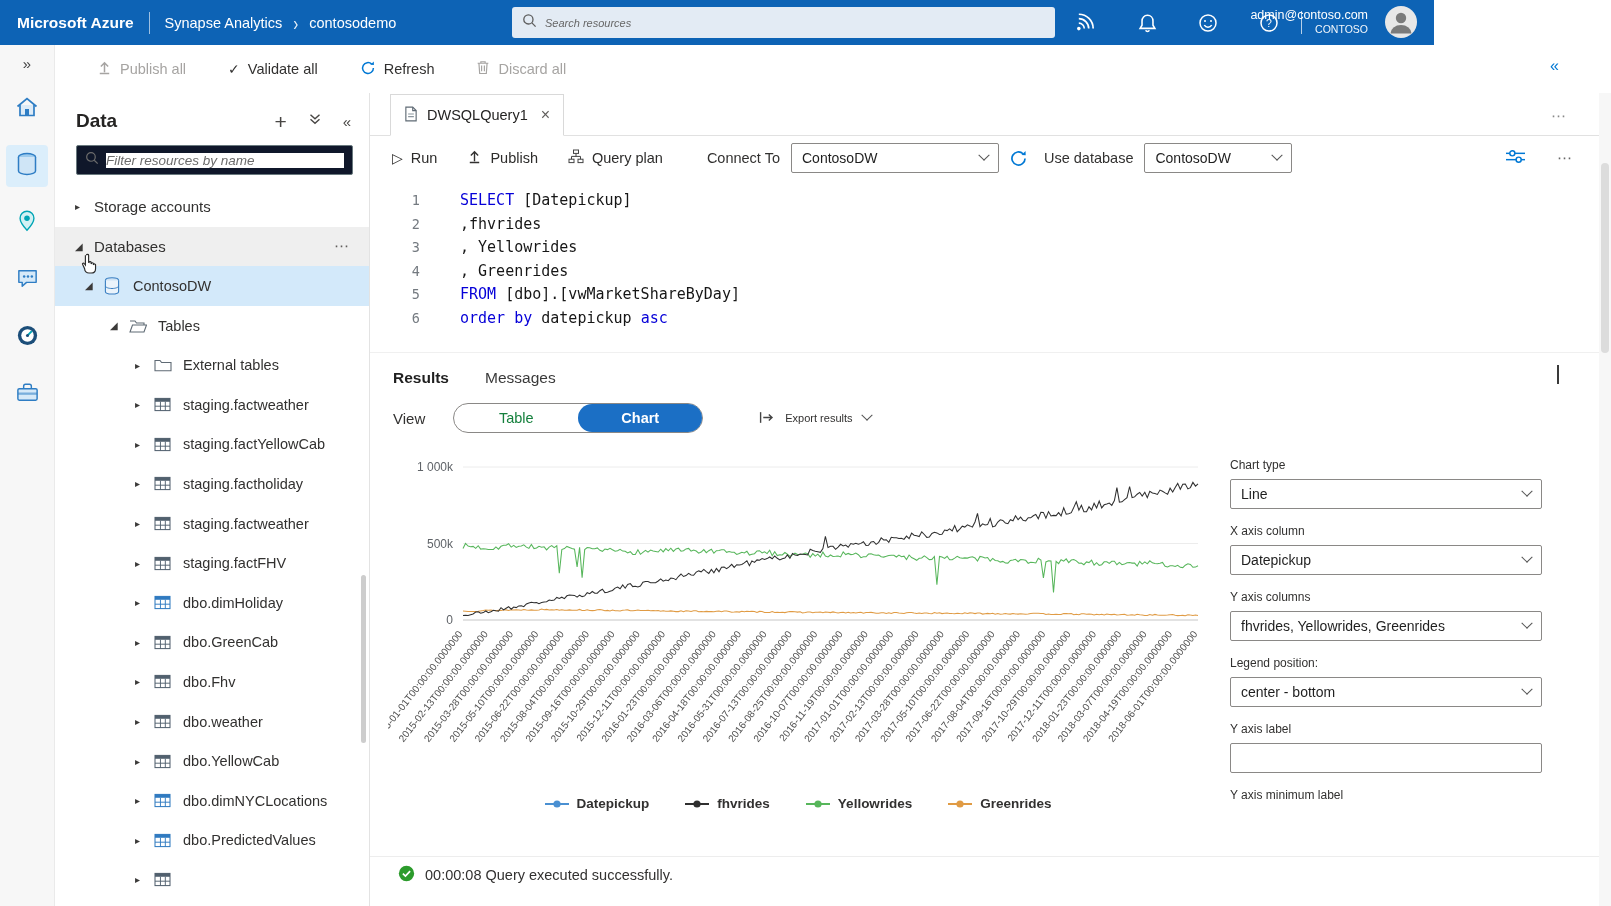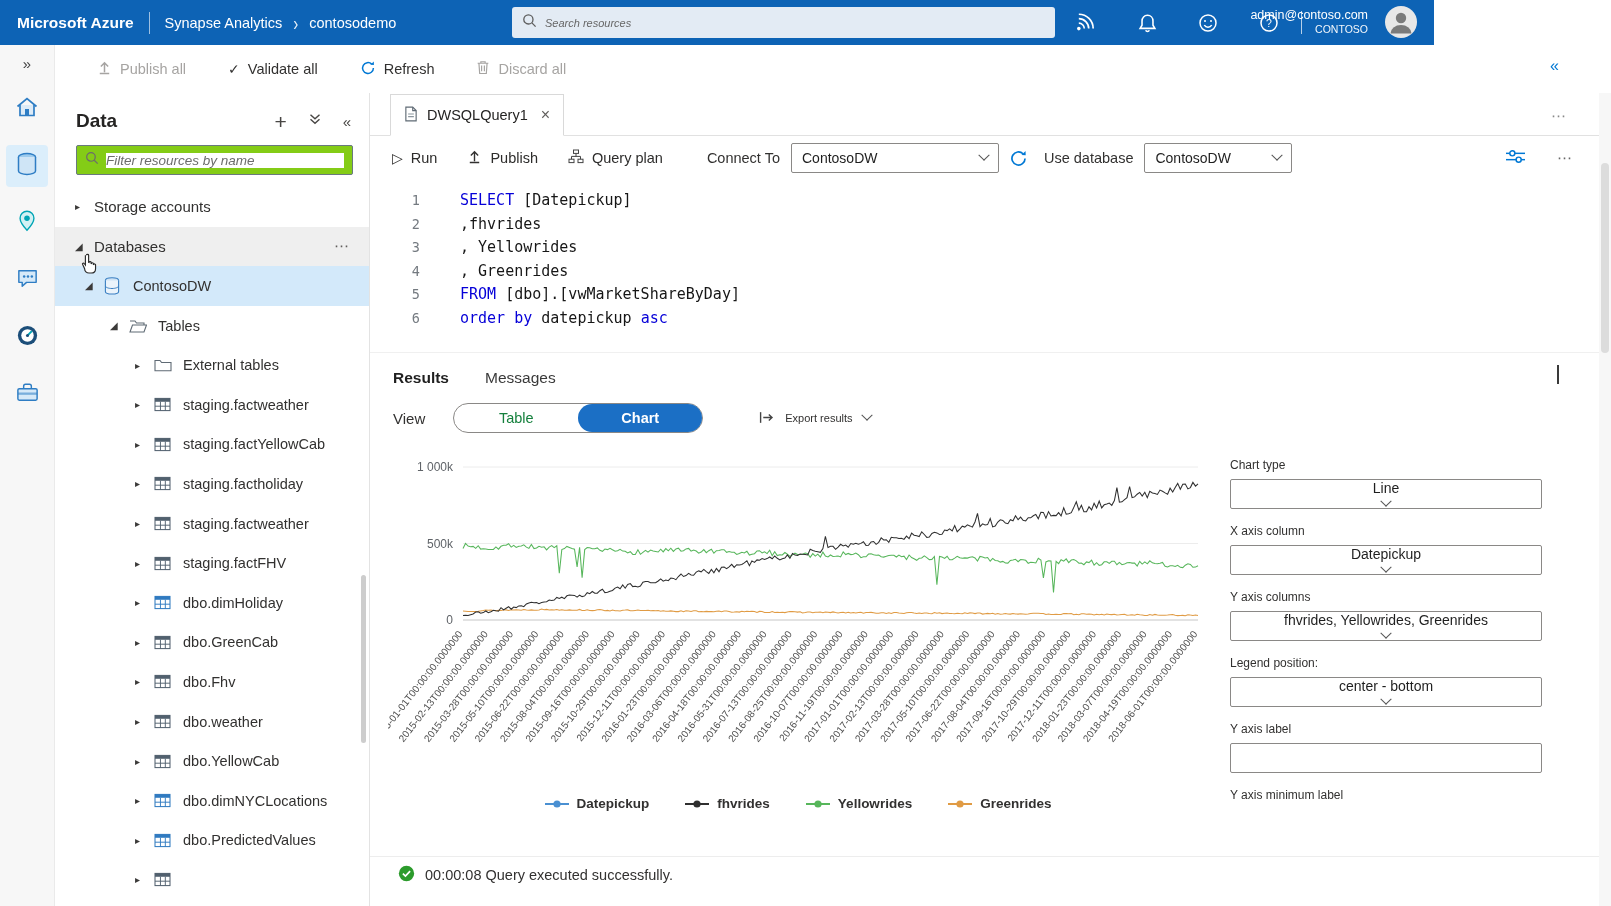--- a/index.html
+++ b/index.html
@@ -36,21 +36,21 @@
   .rail-btn { width:42px; height:42px; border-radius:4px; display:flex; align-items:center; justify-content:center; margin-bottom:15px; }
   .rail-btn.selected { background:#dbeefb; }
 
   
   .datapanel { position:absolute; left:55px; top:93px; width:315px; height:813px; background:#fff; border-right:1px solid #e3e3e3; overflow:hidden; }
   .dp-header { display:flex; align-items:center; padding:17px 18px 11px 21px; }
   .dp-title { font-size:19px; font-weight:700; color:#252423; }
   .dp-actions { margin-left:auto; display:flex; align-items:center; gap:21px; color:#484644; }
   .dp-plus { font-size:21px; font-weight:400; line-height:1; }
   .dp-collapse { font-size:15px; }
-  .filter-box { margin:2px 16px 12px 21px; height:30px; border:1px solid #69797e; border-radius:2px; display:flex; align-items:center; gap:7px; padding:0 8px; background:#84cc16; }
+  .filter-box { margin:2px 16px 12px 21px; height:30px; border:1px solid #69797e; border-radius:2px; display:flex; align-items:center; gap:7px; padding:0 8px; background:#0f172a; }
   .filter-box input { flex:1; border:none; outline:none; font-size:13.5px; font-family:"Liberation Sans",sans-serif; color:#333; }
   .filter-box input::placeholder { color:#6c6c6c; font-style:italic; }
   .tree { position:relative; }
   .tree-row { display:flex; align-items:center; height:39.6px; padding-right:6px; }
   .tree-row.lvl0 { padding-left:20px; }
   .tree-row.lvl1 { padding-left:30px; }
   .tree-row.lvl2 { padding-left:55px; }
   .tree-row.lvl3 { padding-left:80px; }
   .tree-row.selected { background:#d3e9fa; }
   .tree-row.hovered { background:#efefef; }
@@ -101,21 +101,21 @@
   .export { display:flex; align-items:center; gap:10px; margin-left:56px; font-size:11px; color:#323130; }
 
   .chart-region { position:relative; height:417px; }
   .chart-holder { position:absolute; left:18px; top:2px; }
   .legend { position:absolute; left:18px; top:356px; width:820px; display:flex; justify-content:center; gap:36px; }
   .leg-item { display:flex; align-items:center; gap:8px; font-size:13.5px; font-weight:700; color:#323130; }
 
   .props { position:absolute; left:860px; top:18px; width:312px; height:392px; overflow:hidden; }
   .p-label { font-size:12px; color:#323130; margin:15px 0 7px; }
   .p-label.first { margin-top:0; }
-  .p-dd { height:30px; border:1px solid #8a8886; border-radius:2px; background:#fff; display:flex; align-items:center; justify-content:space-between; padding:0 10px; font-size:14px; color:#1f1f1f;flex-direction:column; }
+  .p-dd { height:30px; border:1px solid #8a8886; border-radius:2px; background:#fff; display:flex; align-items:center; justify-content:space-between; padding:0 10px; font-size:14px; color:#1f1f1f; }
   .p-input { width:100%; height:30px; border:1px solid #8a8886; border-radius:2px; background:#fff; outline:none; font-family:"Liberation Sans",sans-serif; padding:0 8px; }
 
   .statusbar { position:absolute; left:0; top:763px; width:100%; height:36px; background:#fff; border-top:1px solid #ededed; display:flex; align-items:center; gap:10px; padding-left:28px; font-size:14.5px; color:#323130; }
 
   .win-scroll { position:absolute; right:0; top:93px; width:12px; height:813px; background:#f7f7f7; }
   .win-thumb { position:absolute; right:2px; top:70px; width:8px; height:190px; background:#dcdcdc; border-radius:4px; }
 
   .hand-cursor { position:absolute; left:80px; top:253px; z-index:50; }
 </style>
 </head>

